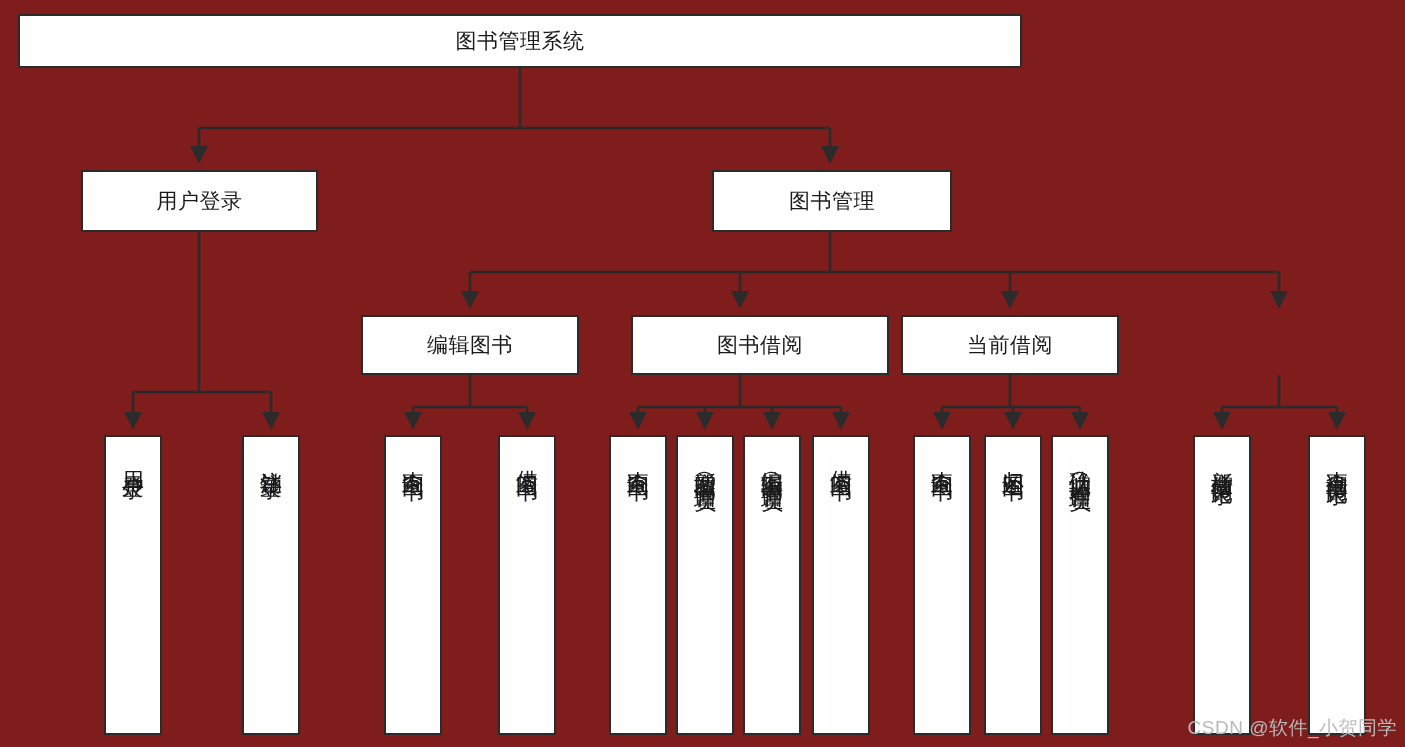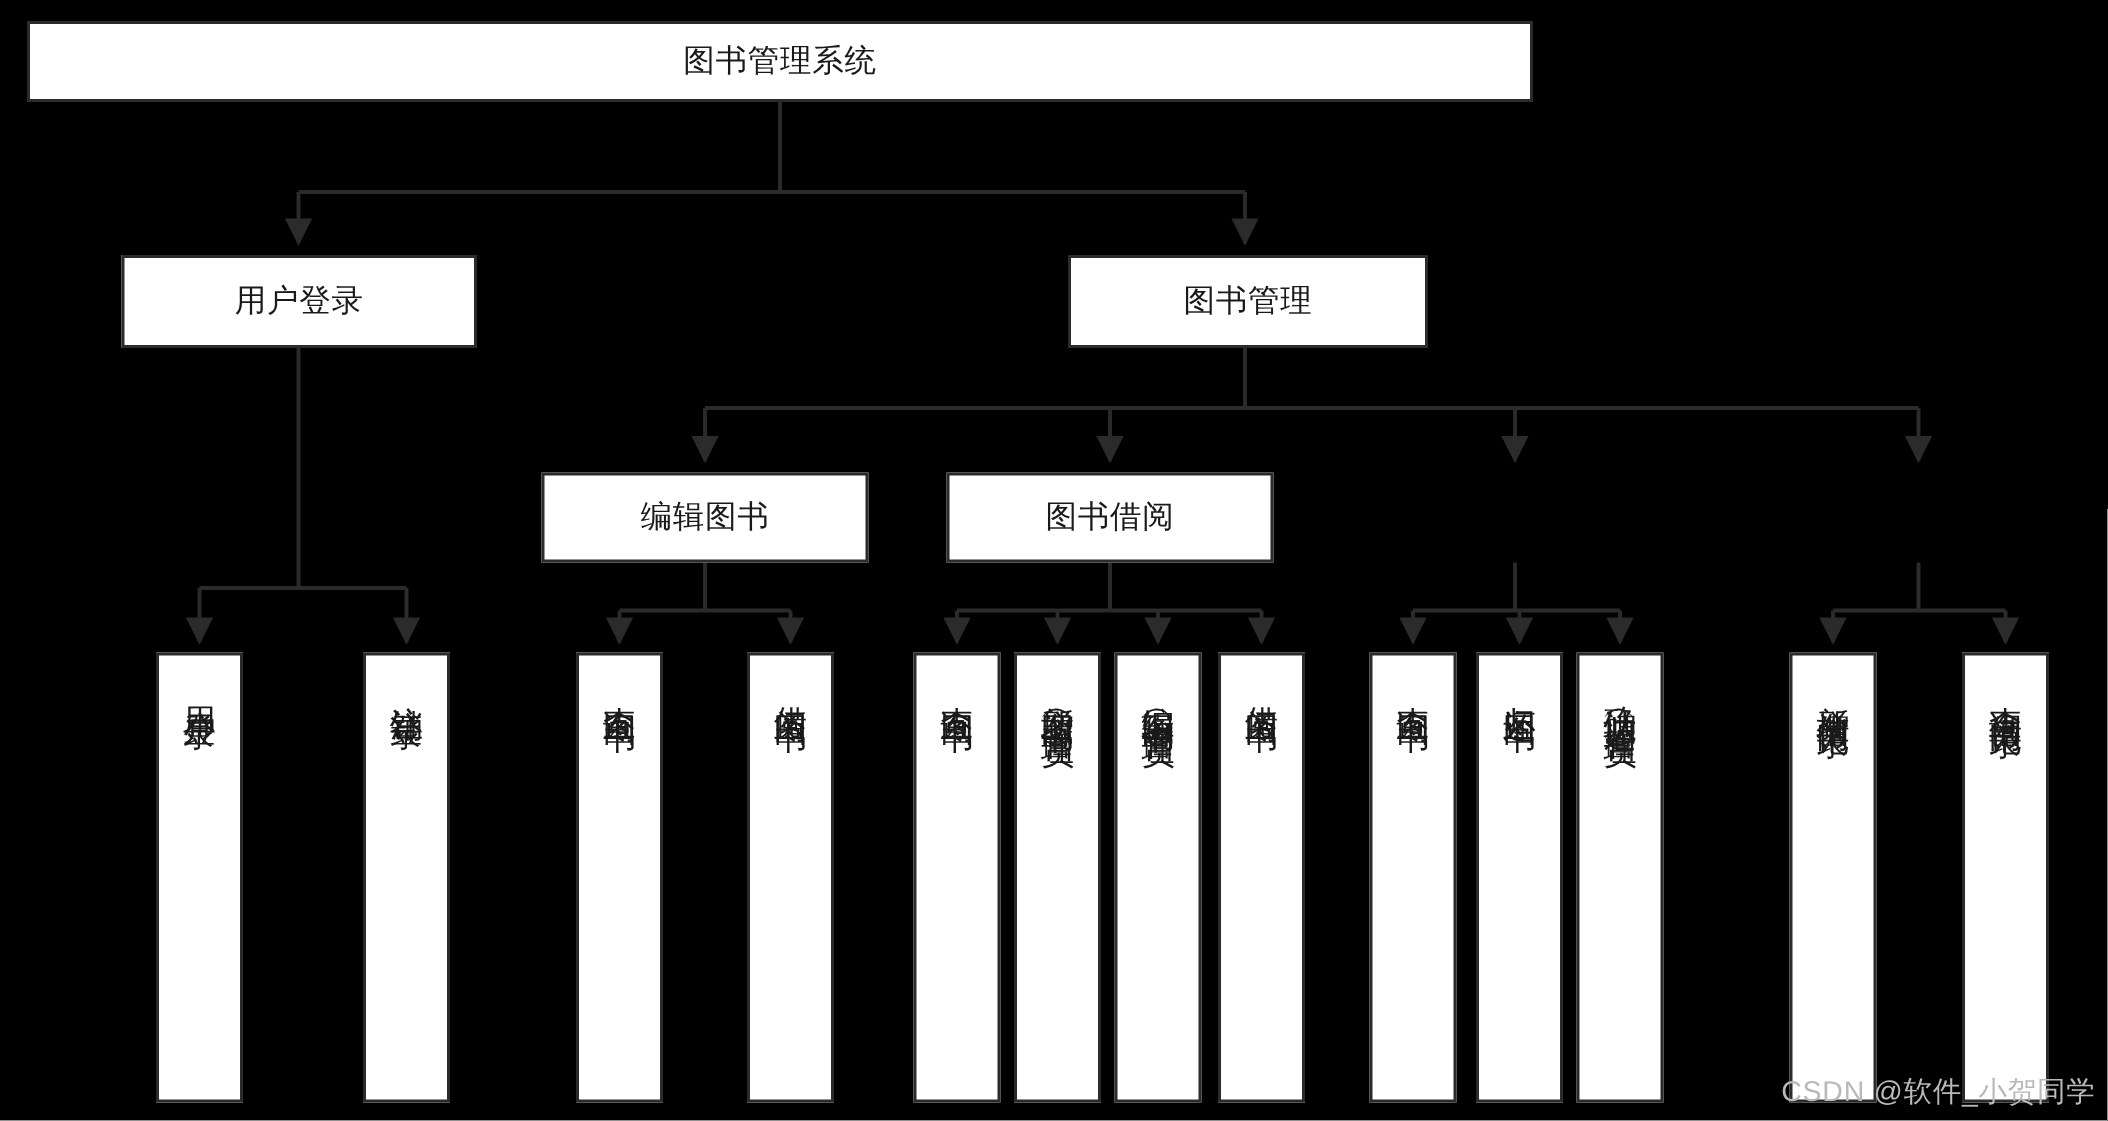--- a/index.html
+++ b/index.html
@@ -7,21 +7,21 @@
     padding: 0;
     background: #ffffff;
   }
   body {
     font-family: "Liberation Sans", "DejaVu Sans", sans-serif;
   }
   #canvas {
     position: relative;
     width: 1405px;
     height: 747px;
-    background: #000000;
+    background: #7f1d1d;
     overflow: hidden;
   }
   svg.edges {
     position: absolute;
     left: 0;
     top: 0;
     width: 1405px;
     height: 747px;
     pointer-events: none;
   }
@@ -132,22 +132,25 @@
   <div class="node horiz" style="left:81px; top:170px; width:237px; height:62px;">
     <span class="lbl">用户登录</span>
   </div>
   <div class="node horiz" style="left:712px; top:170px; width:240px; height:62px;">
     <span class="lbl">图书管理</span>
   </div>
 
   <div class="node horiz" style="left:361px; top:315px; width:218px; height:60px;">
     <span class="lbl">编辑图书</span>
   </div>
-  <div class="node horiz" style="left:631px; top:315px; width:218px; height:60px;">
+  <div class="node horiz" style="left:631px; top:315px; width:258px; height:60px;">
     <span class="lbl">图书借阅</span>
+  </div>
+  <div class="node horiz" style="left:901px; top:315px; width:218px; height:60px;">
+    <span class="lbl">当前借阅</span>
   </div>
 
   <div class="node vert" style="left:104px; top:435px; width:58px; height:300px;">
     <span class="lbl">用户登录</span>
   </div>
   <div class="node vert" style="left:242px; top:435px; width:58px; height:300px;">
     <span class="lbl">注销登录</span>
   </div>
 
   <div class="node vert" style="left:384px; top:435px; width:58px; height:300px;">

